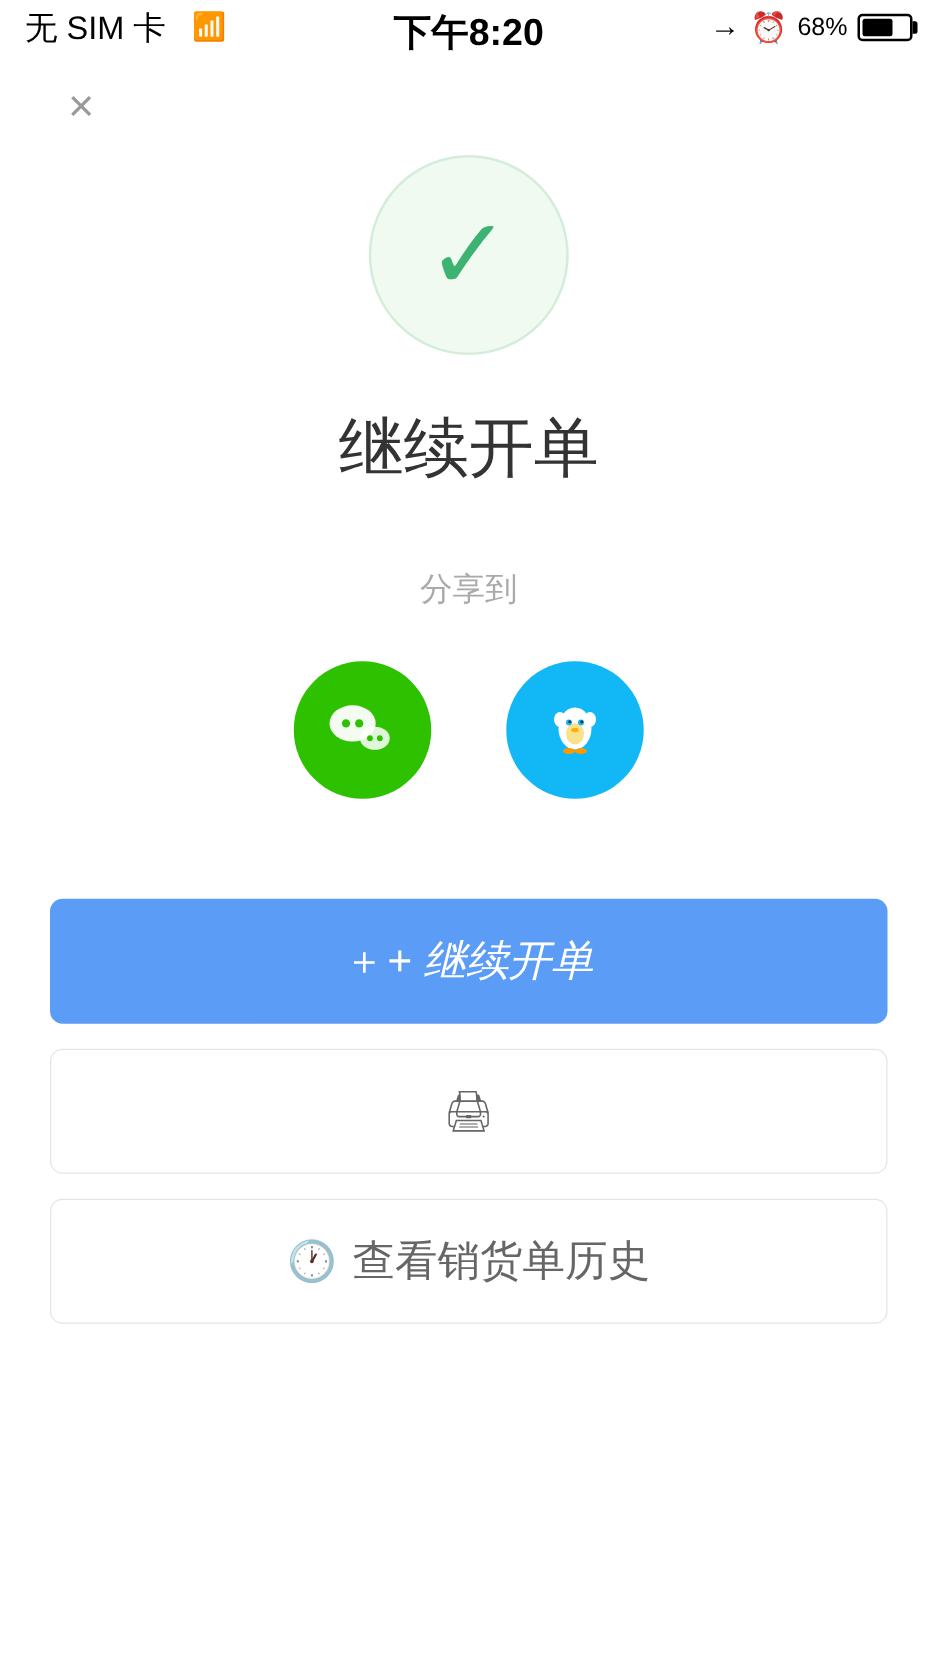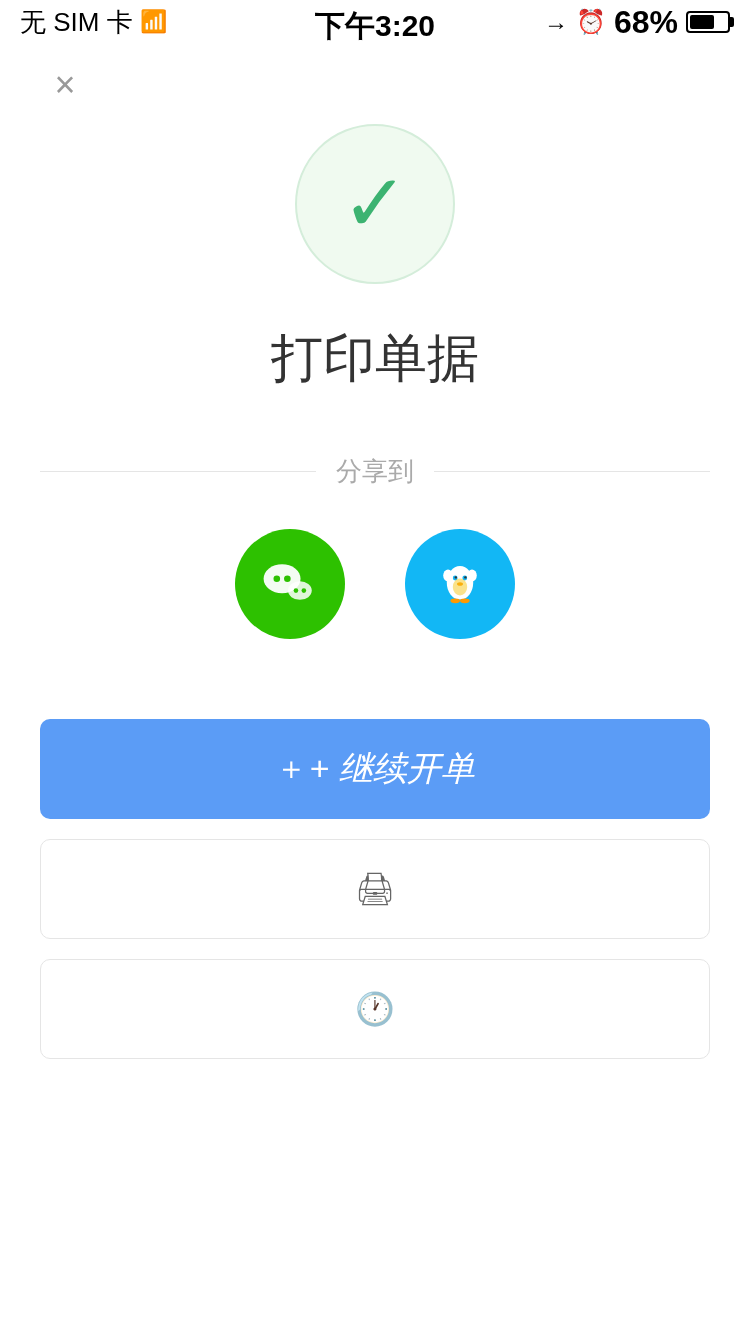--- a/index.html
+++ b/index.html
@@ -27,21 +27,21 @@
       padding: 0 20px;
       background: #fff;
     }
 
     .status-left {
       font-size: 26px;
       font-weight: 500;
       color: #000;
       display: flex;
       align-items: center;
-      gap: 8px;
+      gap: 21px;
     }
 
     .status-center {
       font-size: 30px;
       font-weight: 600;
       color: #000;
       position: absolute;
       left: 50%;
       transform: translateX(-50%);
       top: 6px;
@@ -53,22 +53,22 @@
       gap: 8px;
       font-size: 24px;
       color: #000;
     }
 
     .wifi-icon {
       font-size: 22px;
     }
 
     .battery-text {
-      font-size: 32px;
-      font-weight: 700;
+      font-size: 20px;
+      font-weight: 400;
     }
 
     .battery-icon {
       width: 44px;
       height: 22px;
       border: 2px solid #000;
       border-radius: 4px;
       position: relative;
       display: inline-flex;
       align-items: center;
@@ -148,20 +148,21 @@
       color: #333;
       margin-bottom: 60px;
     }
 
     
     .share-divider {
       width: 100%;
       display: flex;
       align-items: center;
       margin-bottom: 40px;
+      flex-direction: column;
     }
 
     .divider-line {
       flex: 1;
       height: 1px;
       background: #e5e5e5;
     }
 
     .divider-text {
       font-size: 26px;
@@ -254,42 +255,42 @@
     }
   </style>
 </head>
 <body>
 
 <div class="status-bar">
   <div class="status-left">
     <span>无 SIM 卡</span>
     <span class="wifi-icon">📶</span>
   </div>
-  <div class="status-center">下午3:20</div>
+  <div class="status-center">下午8:20</div>
   <div class="status-right">
     <span>→</span>
     <span>⏰</span>
     <span class="battery-text">68%</span>
     <span class="battery-icon">
       <span class="battery-fill"></span>
     </span>
   </div>
 </div>
 
 <div class="close-btn">
   <span class="close-icon">×</span>
 </div>
 
 <div class="main-content">
 
   <div class="success-circle">
     <span class="checkmark">✓</span>
   </div>
 
-  <div class="success-title">打印单据</div>
+  <div class="success-title">继续开单</div>
 
   <div class="share-divider">
     <div class="divider-line"></div>
     <span class="divider-text">分享到</span>
     <div class="divider-line"></div>
   </div>
 
   <div class="share-icons">
 
     <button class="share-icon-btn share-icon-wechat">
@@ -335,17 +336,18 @@
       <span class="btn-icon">＋</span>
       <span style="margin-left:-10px;font-style:italic;">+ 继续开单</span>
     </button>
 
     <button class="btn-secondary">
       <span class="btn-icon">🖨</span>
     </button>
 
     <button class="btn-secondary">
       <span class="btn-icon">🕐</span>
+      <span>查看销货单历史</span>
     </button>
 
   </div>
 
 </div>
 
 </body></html>

